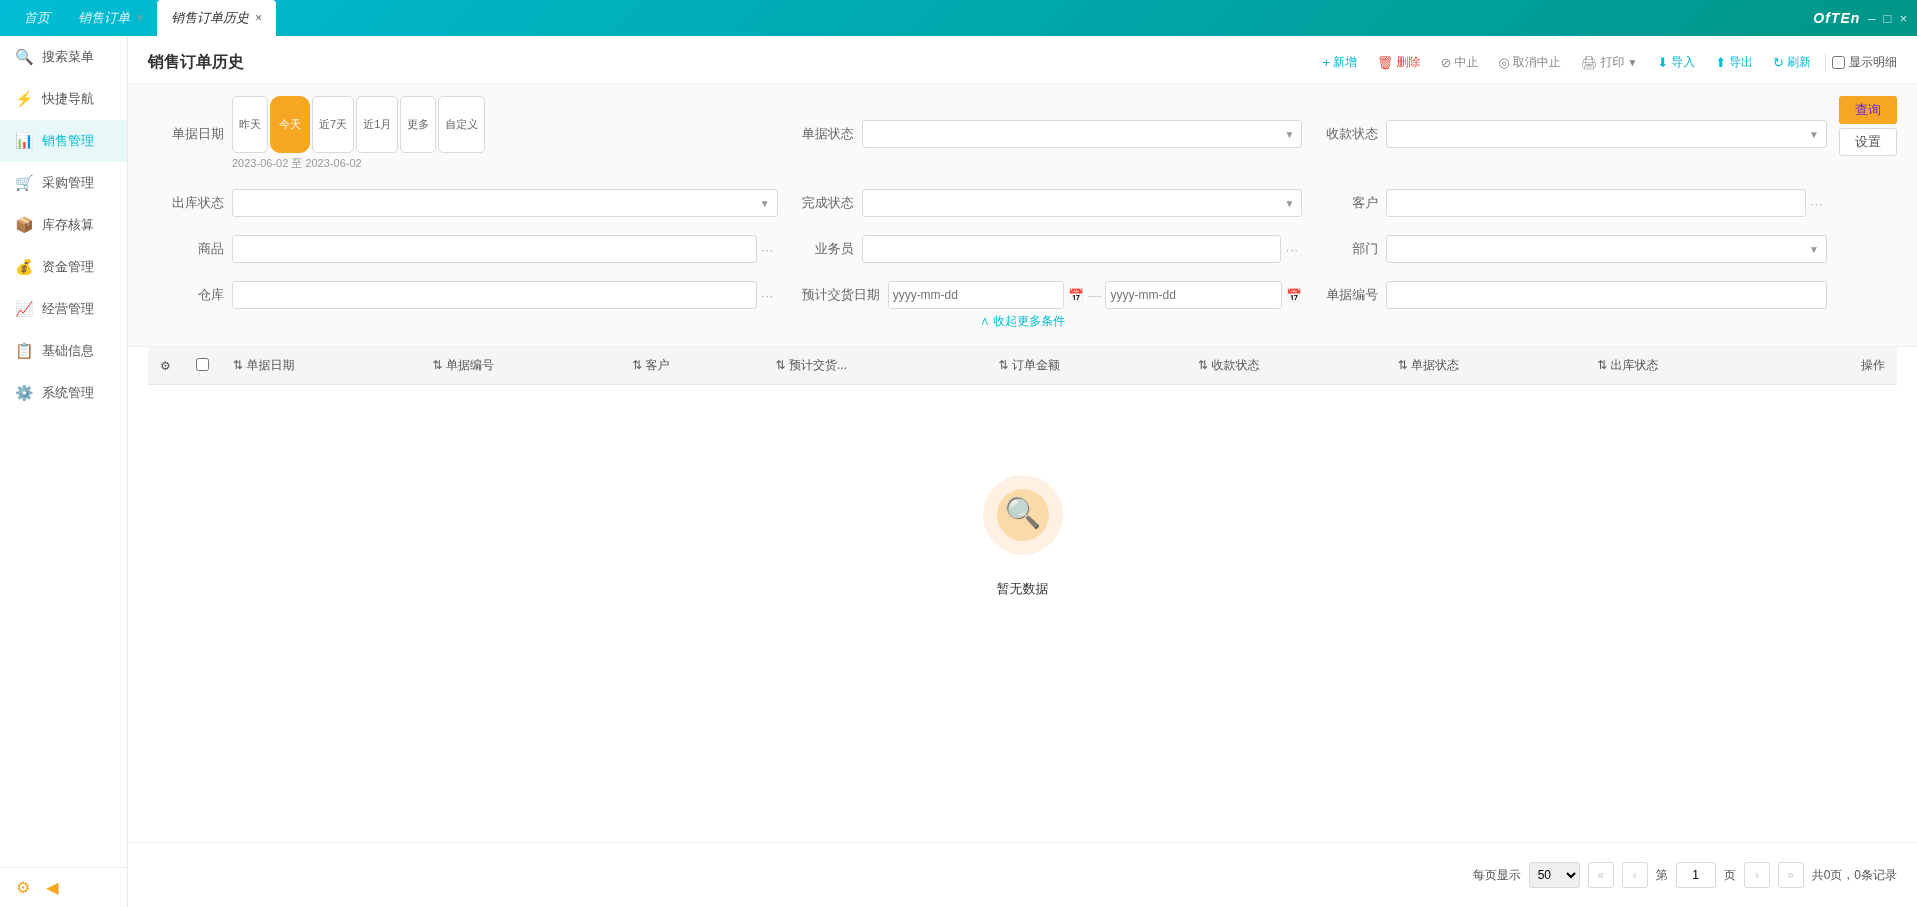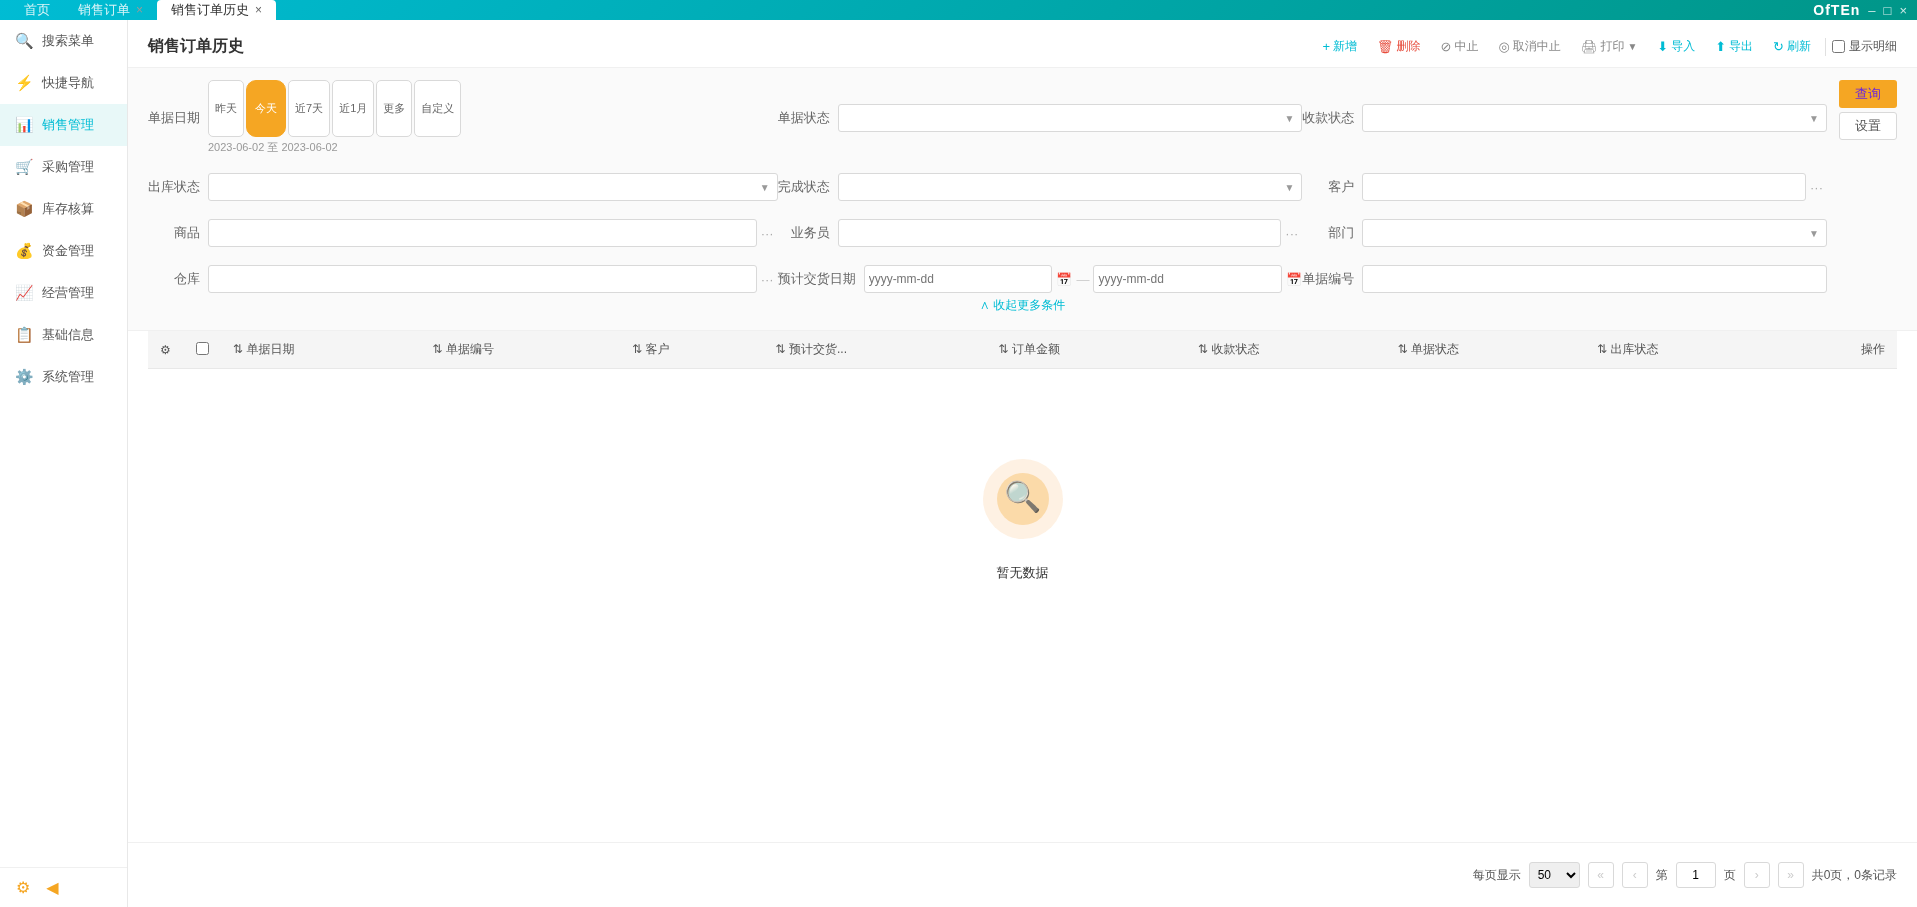--- a/index.html
+++ b/index.html
@@ -1,19 +1,19 @@
 <!DOCTYPE html>
 <html><head>
   <meta charset="utf-8">
   <style>
     * { box-sizing: border-box; margin: 0; padding: 0; }
     body { font-family: "Microsoft YaHei", "PingFang SC", Arial, sans-serif; font-size: 13px; background: #f5f5f5; color: #333; display: flex; flex-direction: column; height: 100vh; overflow: hidden; }
 
     
-    .top-bar { height: 20px; background: linear-gradient(135deg, #00bcd4, #009688); display: flex; align-items: center; justify-content: space-between; padding: 0 10px; flex-shrink: 0; }
+    .top-bar { height: 36px; background: linear-gradient(135deg, #00bcd4, #009688); display: flex; align-items: center; justify-content: space-between; padding: 0 10px; flex-shrink: 0; font-style: italic; }
     .top-bar-tabs { display: flex; align-items: center; height: 100%; }
     .top-tab { height: 100%; display: flex; align-items: center; padding: 0 14px; font-size: 13px; color: rgba(255,255,255,0.85); cursor: pointer; position: relative; }
     .top-tab.active { background: #fff; color: #333; border-radius: 4px 4px 0 0; }
     .top-tab .close-btn { margin-left: 6px; font-size: 12px; color: #999; cursor: pointer; }
     .top-tab.active .close-btn { color: #666; }
     .top-bar-right { display: flex; align-items: center; gap: 8px; color: rgba(255,255,255,0.9); font-size: 13px; }
     .top-brand { color: #fff; font-weight: bold; font-size: 14px; letter-spacing: 1px; }
 
     
     .main-layout { display: flex; flex: 1; overflow: hidden; }
@@ -36,21 +36,21 @@
     .toolbar-btn.red { color: #e74c3c; }
     .toolbar-btn.teal { color: #00bcd4; }
     .toolbar-btn.gray { color: #888; }
     .toolbar-divider { width: 1px; height: 18px; background: #e0e0e0; margin: 0 2px; }
 
     
     .query-area { padding: 12px 20px; border-bottom: 1px solid #f0f0f0; background: #fafafa; }
     .query-row { display: flex; align-items: center; gap: 0; margin-bottom: 10px; }
     .query-row:last-child { margin-bottom: 0; }
     .query-field { display: flex; align-items: center; flex: 1; min-width: 0; }
-    .query-label { color: #666; font-size: 13px; white-space: nowrap; min-width: 60px; text-align: right; padding-right: 8px; }
+    .query-label { color: #666; font-size: 13px; white-space: nowrap; min-width: 60px; text-align: right; padding-right: 8px; margin-left: 24px; }
     .query-input { flex: 1; height: 28px; border: 1px solid #d9d9d9; border-radius: 3px; padding: 0 4px; font-size: 12px; color: #333; background: #fff; outline: none; }
     .select-wrapper { flex: 1; position: relative; }
     .select-wrapper select { width: 100%; height: 28px; border: 1px solid #d9d9d9; border-radius: 3px; padding: 0 24px 0 8px; font-size: 12px; color: #666; background: #fff; outline: none; appearance: none; cursor: pointer; }
     .select-arrow { position: absolute; right: 8px; top: 50%; transform: translateY(-50%); color: #999; font-size: 10px; pointer-events: none; }
     .date-btn-group { display: flex; gap: 2px; }
     .date-btn { padding: 2px 6px; border: 1px solid #d9d9d9; border-radius: 5px; cursor: pointer; font-size: 11px; color: #666; background: #fff; }
     .date-btn.active { background: #f5a623; color: #fff; border-color: #f5a623; border-radius: 10px; padding: 20px 8px; }
     .query-actions { display: flex; flex-direction: column; gap: 4px; margin-left: 12px; }
     .btn-query { background: #f5a623; color: #6d28d9; border: none; border-radius: 3px; padding: 5px 16px; cursor: pointer; font-size: 13px; }
     .btn-setting { background: #fff; color: #555; border: 1px solid #d9d9d9; border-radius: 3px; padding: 4px 14px; cursor: pointer; font-size: 13px; }

